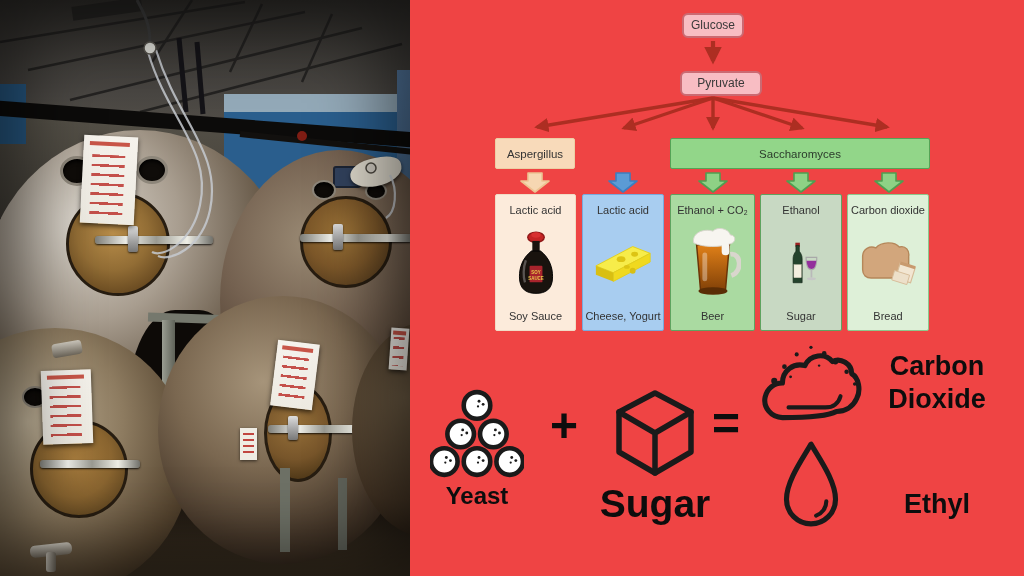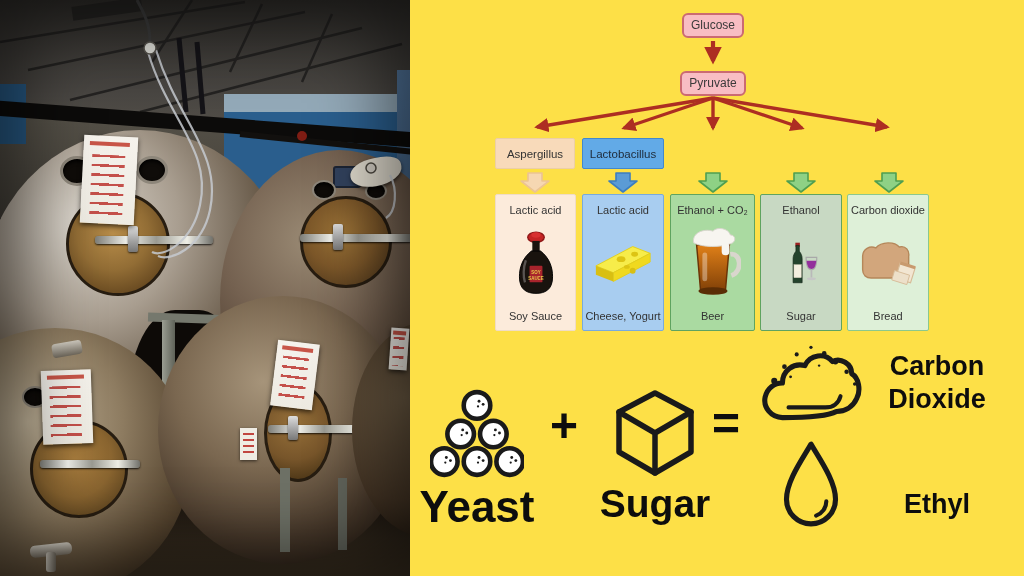--- a/index.html
+++ b/index.html
@@ -1,16 +1,16 @@
 <!DOCTYPE html>
 <html><head>
 <meta charset="utf-8">
 <style>
   html,body{margin:0;padding:0;background:#e9e9e9;}
-  .stage{position:relative;width:1024px;height:576px;overflow:hidden;background:#fde047;
+  .stage{position:relative;width:1024px;height:576px;overflow:hidden;background:#ef4444;
          font-family:"Liberation Sans","DejaVu Sans",sans-serif;}
   .abs{position:absolute;}
 
   
   .photo{position:absolute;left:0;top:0;width:410px;height:576px;background:#191511;overflow:hidden;}
   .photo::after{content:"";position:absolute;inset:0;box-shadow:inset 0 0 70px 25px rgba(0,0,0,.5);pointer-events:none;}
   .ceiling{left:0;top:0;width:410px;height:122px;background:linear-gradient(#2e2c29,#4a4743 80%,#514d47);}
   .wallmid{left:0;top:118px;width:410px;height:100px;background:linear-gradient(#545047,#423e37);}
   .wallblue-r{left:224px;top:94px;width:186px;height:150px;background:#2a5e8d;}
   .wallstripe{left:0;top:0;width:100%;height:18px;background:#93a9b8;}
@@ -59,39 +59,39 @@
   .frameV3{left:338px;top:478px;width:9px;height:72px;background:#60635a;}
   .valvetop{left:52px;top:342px;width:30px;height:14px;background:linear-gradient(#cfcabf,#6f685c);border-radius:4px;transform:rotate(-10deg);}
   .faucet1{left:30px;top:544px;width:42px;height:12px;background:linear-gradient(#d8d3c8,#7a7265);border-radius:5px;transform:rotate(-6deg);}
   .faucet2{left:46px;top:552px;width:10px;height:20px;background:linear-gradient(90deg,#cfcabf,#6f685c);border-radius:3px;}
 
   
   .panel{position:absolute;left:410px;top:0;width:614px;height:576px;}
   .pnode{position:absolute;height:25px;background:#f8bdc3;border:2px solid #cb6a72;border-radius:6px;
          box-sizing:border-box;text-align:center;font-size:12px;line-height:20px;color:#3a3a3a;}
   .glucose{left:272px;top:13px;width:62px;}
-  .pyruvate{left:270px;top:71px;width:66px;}
+  .pyruvate{left:270px;top:71px;width:82px;}
   .org{position:absolute;top:138px;height:31px;border-radius:2px;border:1px solid;box-sizing:border-box;
        display:flex;align-items:center;justify-content:center;font-size:11.5px;color:#333;}
   .org1{left:85px;width:80px;background:#f8daba;border-color:#eccfa6;}
   .org2{left:172px;width:82px;background:#62aae7;border-color:#4288cd;color:#1e2a38;}
   .org3{left:260px;width:260px;background:#92d689;border-color:#55a356;color:#2c3c2c;}
   .pcard{position:absolute;top:194px;height:137px;border:1px solid;border-radius:2px;box-sizing:border-box;
          display:flex;flex-direction:column;align-items:center;justify-content:space-between;
          padding:9px 2px 8px;font-size:11px;color:#333;text-align:center;}
   .pc1{left:85px;width:81px;background:#fcebdb;border-color:#f0dcc6;}
   .pc2{left:172px;width:82px;background:#a8cdf0;border-color:#78aadd;}
   .pc3{left:260px;width:85px;background:#aadaa1;border-color:#5fa360;}
   .pc4{left:350px;width:82px;background:#c8d9c3;border-color:#5fa360;gap:25px;}
   .pc5{left:437px;width:82px;background:#def0d8;border-color:#8cc88c;}
   .flowsvg{position:absolute;left:0;top:0;width:614px;height:200px;}
 
   
   .eqlabel{position:absolute;font-weight:800;color:#0d0d0d;text-align:center;}
-  .lblYeast{left:8px;top:482px;width:118px;font-size:44px;}
+  .lblYeast{left:8px;top:482px;width:118px;font-size:24px;}
   .lblSugar{left:183px;top:482px;width:124px;font-size:39px;}
   .opPlus{left:128px;top:398px;width:52px;font-size:48px;font-weight:700;}
   .opEq{left:290px;top:396px;width:52px;font-size:48px;font-weight:700;}
   .lblCO2{left:452px;top:350px;width:150px;font-size:27px;line-height:33px;}
   .lblEtOH{left:452px;top:448px;width:150px;font-size:27px;line-height:33px;margin-top:40px;}
   .eqicon{position:absolute;}
   .icYeast{left:20px;top:389px;} .icSugar{left:203px;top:387px;}
   .icCloud{left:350px;top:340px;} .icDrop{left:368px;top:438px;}
 </style>
 </head>
@@ -207,21 +207,21 @@
         <path d="M296,173 L310,173 L310,181 L317,181 L303,192 L289,181 L296,181 Z" fill="#8ed185" stroke="#4f9e50"></path>
         <path d="M384,173 L398,173 L398,181 L405,181 L391,192 L377,181 L384,181 Z" fill="#8ed185" stroke="#4f9e50"></path>
         <path d="M472,173 L486,173 L486,181 L493,181 L479,192 L465,181 L472,181 Z" fill="#8ed185" stroke="#4f9e50"></path>
       </g>
     </svg>
 
     <div class="pnode glucose">Glucose</div>
     <div class="pnode pyruvate">Pyruvate</div>
 
     <div class="org org1">Aspergillus</div>
-    <div class="org org2">Lactobacillus</div>
+    <div class="org org3">Saccharomyces</div>
 
     <div class="pcard pc1">
       <span>Lactic acid</span>
       <svg width="46" height="70" viewBox="0 0 50 74">
         <ellipse cx="25" cy="9" rx="9" ry="5.5" fill="#c42424" stroke="#8e1616" stroke-width="1.5"></ellipse>
         <ellipse cx="25" cy="6.5" rx="5" ry="3" fill="#d83030"></ellipse>
         <path d="M21,24 L21,13 L29,13 L29,24 Z" fill="#19130e"></path>
         <path d="M20,24 C10,32 7,42 7,52 C7,66 15,70 25,70 C35,70 43,66 43,52 C43,42 40,32 30,24 Z" fill="#19130e" stroke="#000" stroke-width="1"></path>
         <path d="M14,34 C11,42 11,52 13,58" stroke="rgba(255,255,255,.28)" stroke-width="2.5" fill="none"></path>
         <rect x="18" y="40" width="14" height="18" rx="1" fill="#a8242c"></rect>

